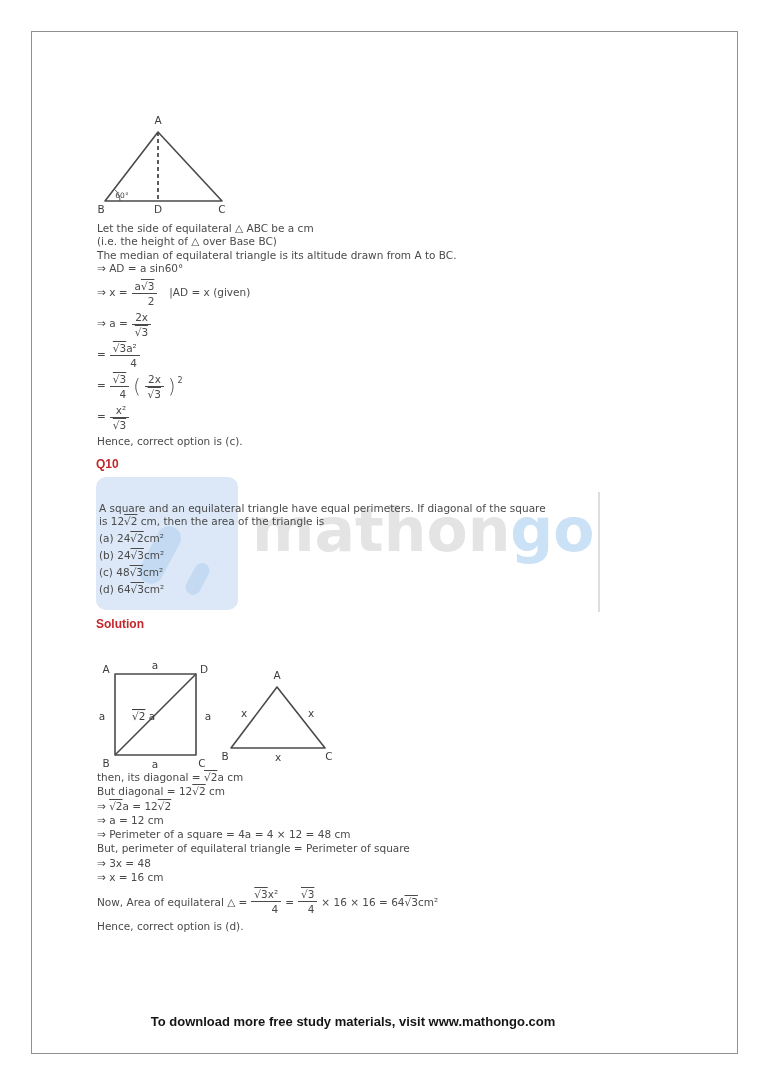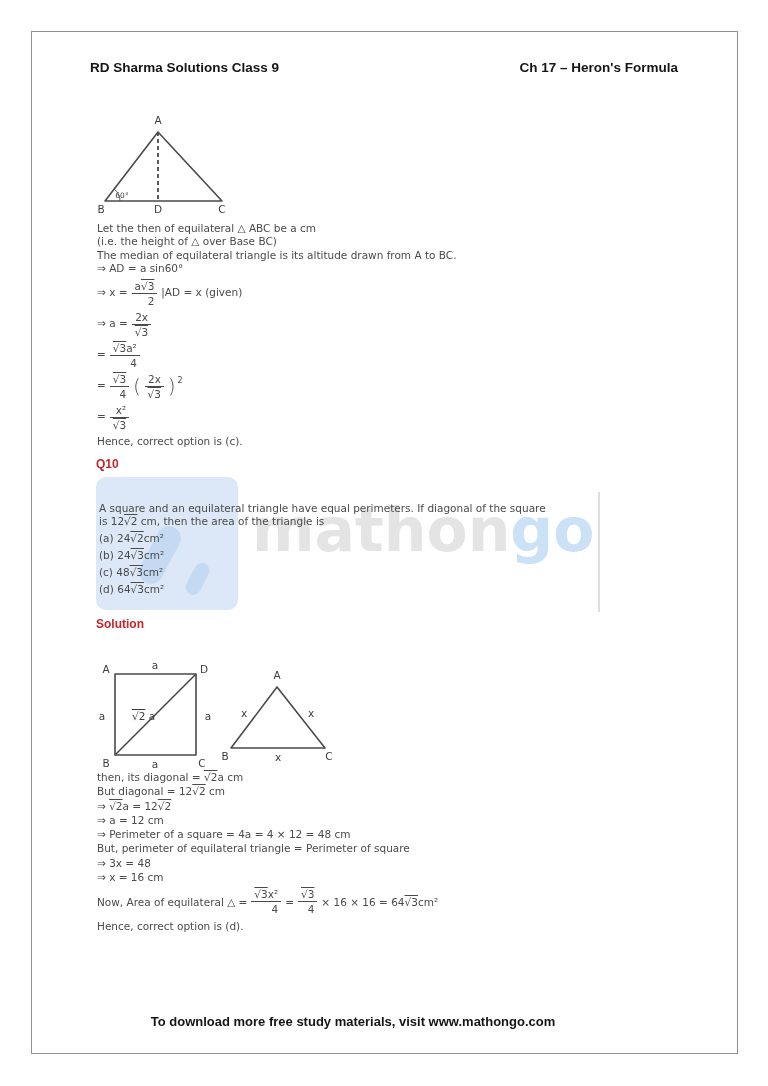--- a/index.html
+++ b/index.html
@@ -37,56 +37,52 @@
            font-size:12px;color:#c4262b;}
   .q10head{left:96px;top:457px;}
   .solhead{left:96px;top:617px;}
   
   .mline{display:flex;align-items:center;gap:4px;margin:4px 0;min-height:26px;}
   .frac{display:inline-block;text-align:right;vertical-align:middle;}
   .frac .fn{display:block;padding:0 3px 1px;border-bottom:1px solid #4a4a4a;line-height:12px;}
   .frac .fd{display:block;padding:1px 3px 0;line-height:12px;}
   .paren{font-size:19px;font-weight:300;line-height:19px;}
   .sup{font-size:8px;align-self:flex-start;margin-left:-2px;margin-top:1px;}
-  .note{}
+  .note{margin-left:8px;}
   
   .dsvg{position:absolute;}
   .tri1{left:96px;top:114px;}
   .sq2{left:95px;top:658px;}
   .tri2{left:217px;top:663px;}
   .dsvg path,.dsvg line,.dsvg rect{fill:none;stroke:#4a4a4a;stroke-width:1.6;stroke-linejoin:round;}
   .dsvg .dash{stroke-dasharray:4 3;stroke-width:1.8;}
   .dsvg .thin{stroke-width:0.9;}
   .dsvg text{fill:#3d3d3d;font-family:"DejaVu Sans",sans-serif;font-size:10.5px;stroke:none;}
   .dsvg text.small{font-size:7.5px;}
 </style>
 </head>
 <body>
 
 <div class="page">
   <div class="frame"></div>
 
-  <div class="header">
-    <span>RD Sharma Solutions Class 9</span>
-    <span>Ch 17 – Heron's Formula</span>
-  </div>
 
   <svg class="dsvg tri1" width="135" height="100" viewBox="0 0 135 100">
     <path d="M9 87 L62 18 L126 87 Z"></path>
     <path class="dash" d="M62 18 L62 87"></path>
     <path class="thin" d="M24 87 A15 15 0 0 0 18.5 75.4"></path>
     <text x="62" y="10" text-anchor="middle">A</text>
     <text x="5" y="99" text-anchor="middle">B</text>
     <text x="126" y="99" text-anchor="middle">C</text>
     <text x="62" y="99" text-anchor="middle">D</text>
     <text class="small" x="26" y="84" text-anchor="middle">60°</text>
   </svg>
 
   <div class="tblock q9block">
-    <div>Let the then of equilateral △ ABC be a cm</div>
+    <div>Let the side of equilateral △ ABC be a cm</div>
     <div>(i.e. the height of △ over Base BC)</div>
     <div>The median of equilateral triangle is its altitude drawn from A to BC.</div>
     <div>⇒ AD = a sin60°</div>
     <div class="mline">
       <span>⇒ x =</span>
       <span class="frac">
         <span class="fn"><span>a</span><span class="rad">√3</span></span>
         <span class="fd">2</span>
       </span>
       <span class="note">|AD = x (given)</span>

